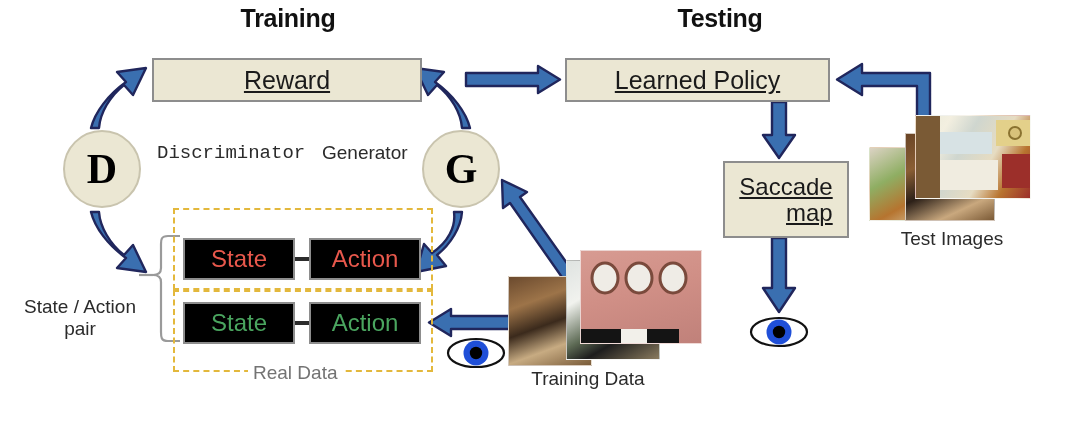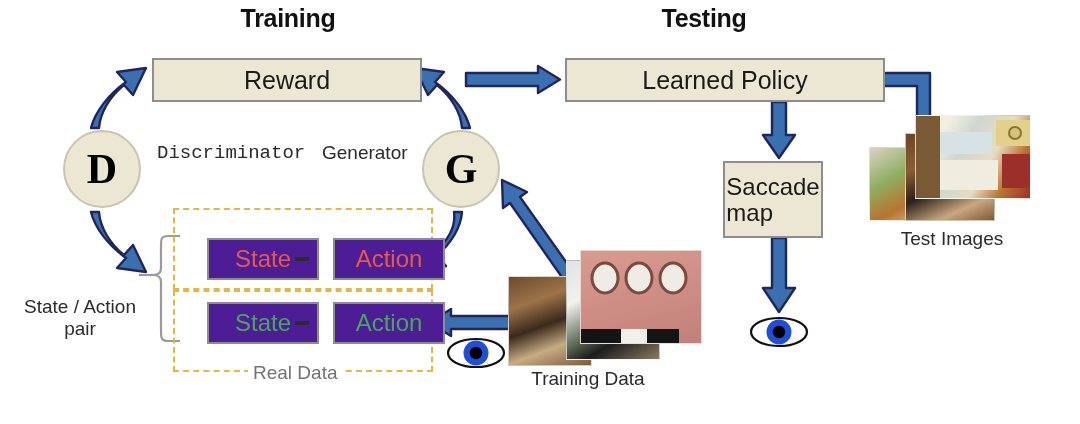--- a/index.html
+++ b/index.html
@@ -8,39 +8,39 @@
   .stage{position:absolute;left:0;top:0;width:1080px;height:424px;}
 
   
   .sec-title{position:absolute;font-weight:bold;font-size:25px;color:#111;
              letter-spacing:-0.3px;text-align:center;white-space:nowrap;}
 
   
   .tanbox{position:absolute;background:#ebe7d3;border:2px solid #8d8d8d;
           box-sizing:border-box;display:flex;align-items:center;
           justify-content:center;color:#1a1a1a;}
-  .tanbox .txt{font-size:25px;line-height:1.05;text-align:left;}
+  .tanbox .txt{font-size:25px;line-height:1.05;text-align:right;text-decoration:underline;}
   .tanbox.small .txt{font-size:24px;}
 
   
   .circle{position:absolute;background:#ebe7d3;border:2px solid #c9c4ae;
           border-radius:50%;display:flex;align-items:center;justify-content:center;
           box-sizing:border-box;}
   .circle .glyph{font-family:"Liberation Serif", serif;font-weight:bold;
                  font-size:42px;color:#000;line-height:1;}
 
   
   .cap{position:absolute;font-size:19px;color:#2b2b2b;white-space:nowrap;}
   .cap.center{text-align:center;}
   .cap.two{white-space:normal;line-height:1.15;text-align:center;}
 
   
-  .sa{position:absolute;background:#4c1d95;border:2px solid #8d8d8d;
+  .sa{position:absolute;background:#000000;border:2px solid #8d8d8d;
       box-sizing:border-box;display:flex;align-items:center;justify-content:center;
-      font-size:24px;margin-left:24px;}
+      font-size:24px;}
   .sa.fake{color:#e8584c;}
   .sa.real{color:#4aa55f;}
   .sa-link{position:absolute;background:#2c2c2c;height:4px;}
 
   
   .dashed{position:absolute;border:2px dashed #e3b83c;box-sizing:border-box;
           background:transparent;}
   .grp-label{position:absolute;font-size:19px;background:#fff;padding:0 5px;
              white-space:nowrap;}
   .grp-label.fake{color:#e8584c;}
@@ -52,21 +52,21 @@
       background-size:cover;}
 
   svg{position:absolute;left:0;top:0;overflow:visible;pointer-events:none;}
 </style>
 </head>
 <body>
 
 <div class="stage">
 
   <div class="sec-title" style="left:188px;top:4px;width:200px;">Training</div>
-  <div class="sec-title" style="left:604px;top:4px;width:200px;">Testing</div>
+  <div class="sec-title" style="left:620px;top:4px;width:200px;">Testing</div>
 
   <svg width="1080" height="424">
     <defs>
       <style>
         .ar{fill:#3a6fb0;stroke:#20265c;stroke-width:2.4;stroke-linejoin:round;}
       </style>
     </defs>
 
     <g>
       <path class="ar" d="M 99,128 C 100,113 110,96 124,85
@@ -189,25 +189,25 @@
         <ellipse cx="58" cy="27" rx="13" ry="15" fill="#efece6" stroke="#7a4a3c" stroke-width="3"></ellipse>
         <ellipse cx="92" cy="27" rx="13" ry="15" fill="#efece6" stroke="#7a4a3c" stroke-width="3"></ellipse>
         <rect x="0" y="78" width="40" height="14" fill="#141414"></rect>
         <rect x="40" y="78" width="26" height="14" fill="#f2f0ea"></rect>
         <rect x="66" y="78" width="32" height="14" fill="#141414"></rect>
       </svg>
     </div>
   </div>
   <div class="cap center" style="left:493px;top:368px;width:190px;">Training Data</div>
 
-  <div class="tanbox" style="left:565px;top:58px;width:320px;height:44px;">
+  <div class="tanbox" style="left:565px;top:58px;width:265px;height:44px;">
     <span class="txt">Learned Policy</span>
   </div>
 
-  <div class="tanbox small" style="left:723px;top:161px;width:100px;height:77px;">
+  <div class="tanbox small" style="left:723px;top:161px;width:126px;height:77px;">
     <span class="txt">
       <span>Saccade</span><br>
       <span>map</span>
     </span>
   </div>
 
   <div class="stack" style="left:869px;top:115px;width:160px;height:104px;">
     <div class="ph" style="left:0px;top:32px;width:66px;height:72px;
          background:linear-gradient(150deg,#dcd3c4 0%,#8fae63 38%,#b6742f 70%,#d9c7a3 100%);"></div>
     <div class="ph" style="left:36px;top:18px;width:88px;height:86px;

